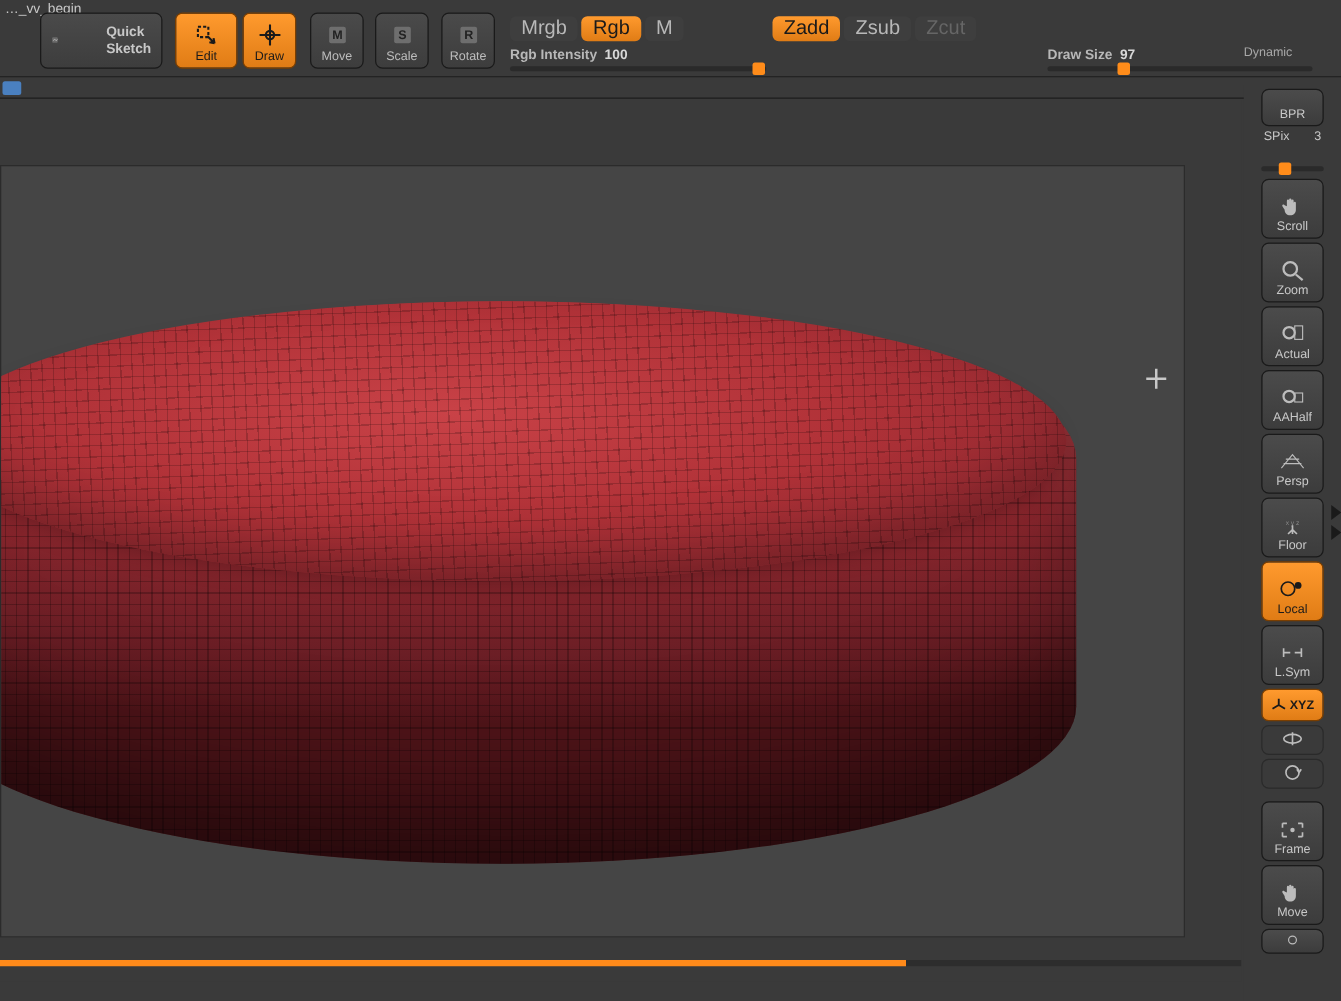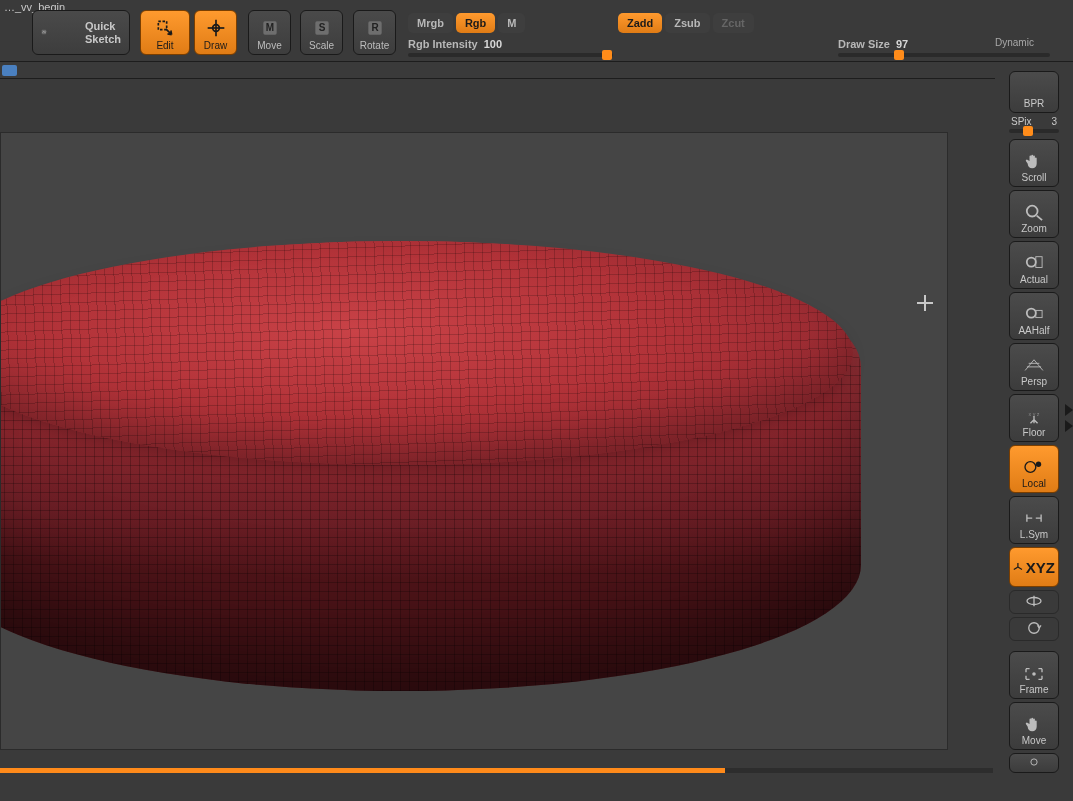--- a/index.html
+++ b/index.html
@@ -17,21 +17,21 @@
 .quick-sketch .qlabels { display:flex; flex-direction:column; font-size:11px; font-weight:bold; color:#c8c8c8; line-height:13px;margin-left:32px; }
 
 .edit-btn   { left:140px; width:50px; }
 .draw-btn   { left:194px; width:43px; }
 .move-btn   { left:248px; width:43px; }
 .scale-btn  { left:300px; width:43px; }
 .rotate-btn { left:353px; width:43px; }
 
 
 .ctrl-row { position:absolute; height:22px; display:flex; align-items:center; }
-.chip { height:20px; font-size:11px; font-weight:bold; color:#b8b8b8; padding:0 9px; display:flex; align-items:center; border-radius:5px; margin-right:3px; cursor:pointer; background:#3e3e3e; }
+.chip { height:20px; font-size:16px; font-weight:normal; color:#b8b8b8; padding:0 9px; display:flex; align-items:center; border-radius:5px; margin-right:3px; cursor:pointer; background:#3e3e3e; }
 .chip.active { background:linear-gradient(#ff9a2e,#e07c15); color:#1a1a1a; }
 .chip.dim { color:#666; }
 
 .slider-row { position:absolute; display:flex; flex-direction:column; }
 .slider-label { font-size:11px; font-weight:bold; color:#b8b8b8; display:flex; gap:6px; }
 .slider-label .val { color:#d8d8d8; }
 .slider-track { height:4px; background:#2a2a2a; margin-top:3px; position:relative; border-radius:2px; cursor:pointer; }
 .slider-thumb { position:absolute; top:-3px; width:10px; height:10px; background:#ff8c1a; border-radius:2px; }
 
 .dynamic-lbl { position:absolute; top:37px; left:995px; font-size:10px; color:#a8a8a8; }
@@ -79,26 +79,26 @@
   border-radius:inherit;
 }
 
 
 .progress { position:absolute; bottom:12px; left:0; width:993px; height:5px; background:#111; }
 .progress-fill { height:100%; background:linear-gradient(90deg,#ff8a1a 0%,#ff8a1a 73%,#2d2d2d 73%); }
 
 
 .rail { position:absolute; top:68px; right:0; width:78px; height:733px; background:#3a3a3a; }
 .rbtn { width:50px; height:48px; margin:3px auto; background:linear-gradient(#4b4b4b,#3c3c3c); border:1px solid #1a1a1a; border-radius:6px; color:#c8c8c8; font-size:10px; display:flex; flex-direction:column; align-items:center; justify-content:flex-end; padding:3px; cursor:pointer; }
-.rbtn.small { height:40px; flex-direction:row; justify-content:center; font-size:15px; font-weight:bold; }
+.rbtn.small { height:26px; flex-direction:row; justify-content:center; font-size:10px; font-weight:bold; }
 .rbtn.active { background:linear-gradient(#ff9a2e,#e07c15); color:#1a1a1a; border-color:#7a3e00; }
 .rbtn svg { margin-bottom:2px; }
 .rbtn.icononly { height:24px; background:#3a3a3a; border-color:#2a2a2a; }
 
-.spix-row { width:50px; margin:0 auto 2px; display:flex; justify-content:space-between; font-size:10px; color:#c8c8c8; padding:0 2px; }
+.spix-row { width:50px; margin:0 auto 18px; display:flex; justify-content:space-between; font-size:10px; color:#c8c8c8; padding:0 2px; }
 .spix-track { width:50px; height:4px; background:#2a2a2a; margin:0 auto 6px; position:relative; border-radius:2px; }
 .spix-track .slider-thumb { left:14px; }
 
 .grip { position:absolute; right:0; top:320px; width:14px; height:60px; display:flex; flex-direction:column; justify-content:center; gap:4px; }
 .grip span { width:0;height:0; border-top:6px solid transparent; border-bottom:6px solid transparent; border-left:8px solid #1a1a1a; align-self:flex-end; }
 
 </style>
 </head>
 <body>
 
@@ -201,21 +201,21 @@
     <div class="mesh"></div>
     <div class="mesh-top"></div>
     <div class="cursor-cross"></div>
   </div>
   <div class="progress">
     <div class="progress-fill"></div>
   </div>
 </div>
 
 <div class="rail">
-  <div class="rbtn" style="height:42px;gap:44px;">
+  <div class="rbtn" style="height:30px;gap:44px;">
     <svg width="24" height="20" viewBox="0 0 24 20">
       <circle cx="12" cy="9" r="8" fill="#7d7d7d"></circle>
         <circle cx="9" cy="6" r="3" fill="#bcbcbc"></circle>
     </svg>
     <span>BPR</span>
   </div>
   <div class="spix-row">
     <span>SPix</span>
     <span>3</span>
   </div>

